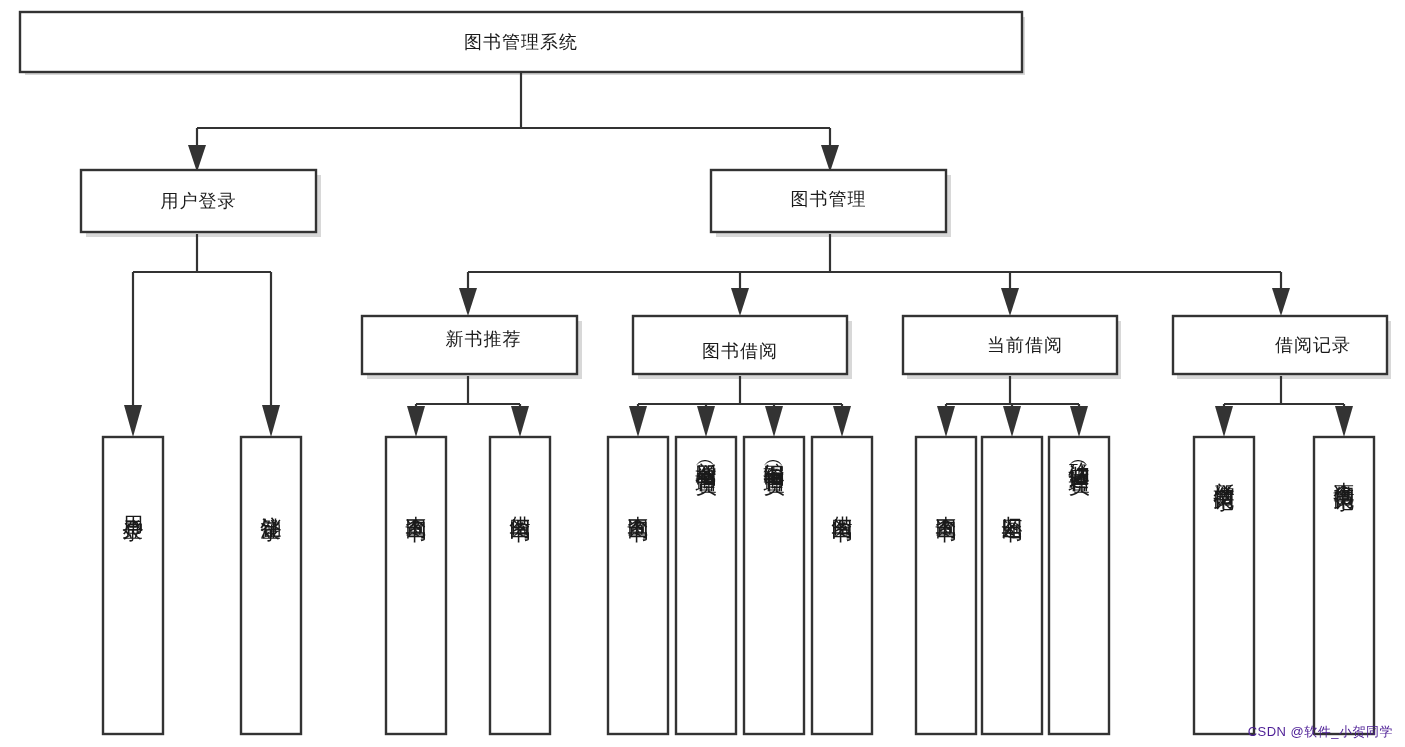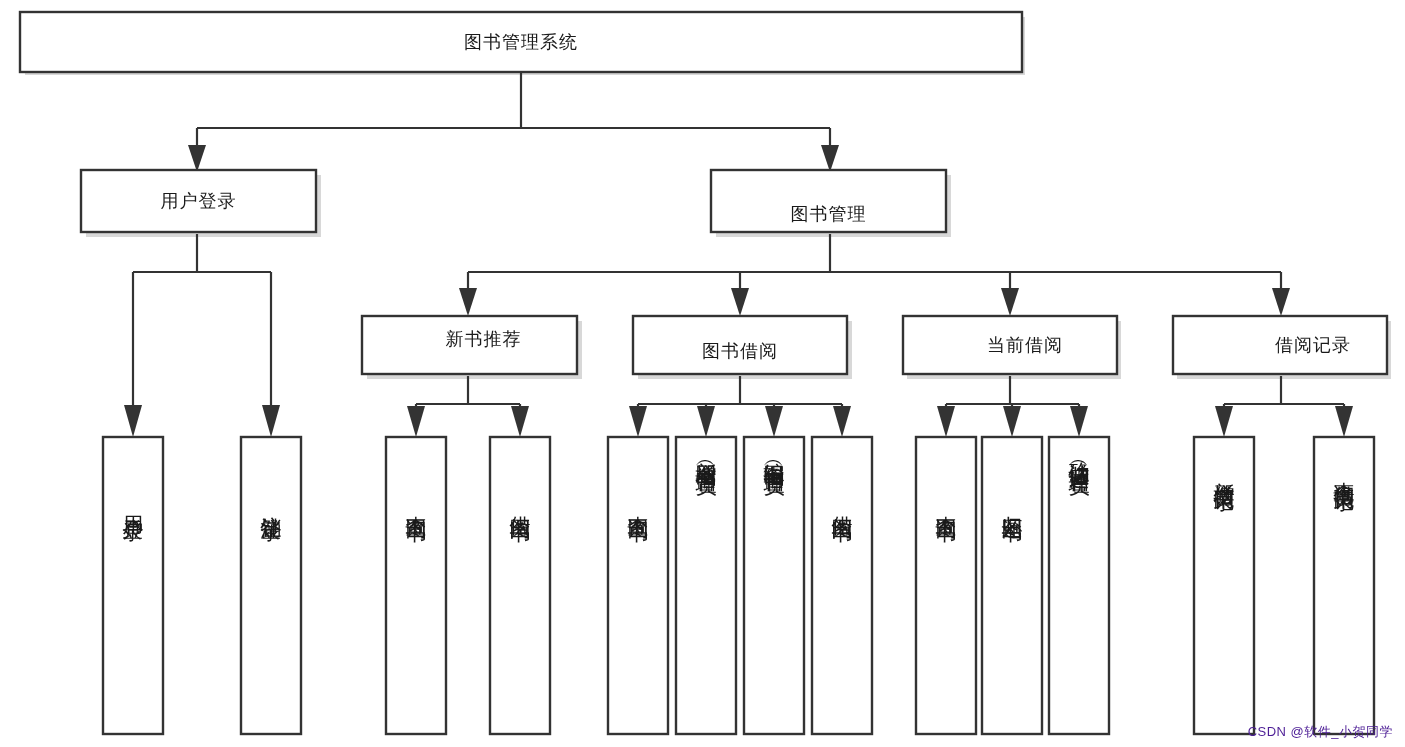--- a/index.html
+++ b/index.html
@@ -200,21 +200,21 @@
   </svg>
 
   <div class="hlabel-wrap" style="left:20px; top:12px; width:1002px; height:60px;">
     <span class="hlabel-text">图书管理系统</span>
   </div>
 
   <div class="hlabel-wrap" style="left:81px; top:170px; width:235px; height:62px;">
     <span class="hlabel-text">用户登录</span>
   </div>
 
-  <div class="hlabel-wrap" style="left:711px; top:185px; width:235px; height:57px;">
+  <div class="hlabel-wrap" style="left:711px; top:170px; width:235px; height:57px;">
     <span class="hlabel-text">图书管理</span>
   </div>
 
   <div class="hlabel-wrap" style="left:376px; top:316px; width:215px; height:46px;">
     <span class="hlabel-text">新书推荐</span>
   </div>
 
   <div class="hlabel-wrap" style="left:633px; top:316px; width:214px; height:70px;">
     <span class="hlabel-text">图书借阅</span>
   </div>

